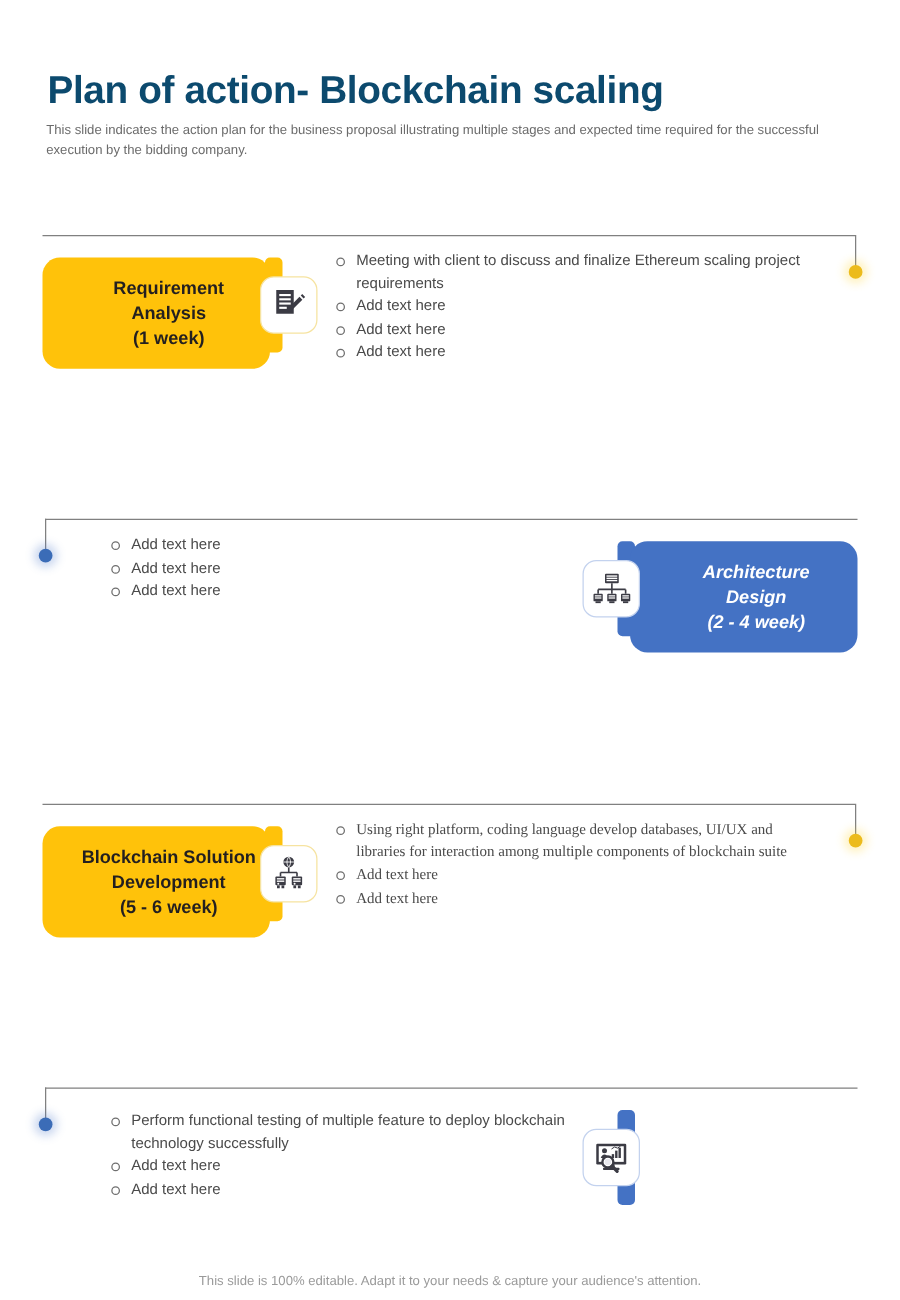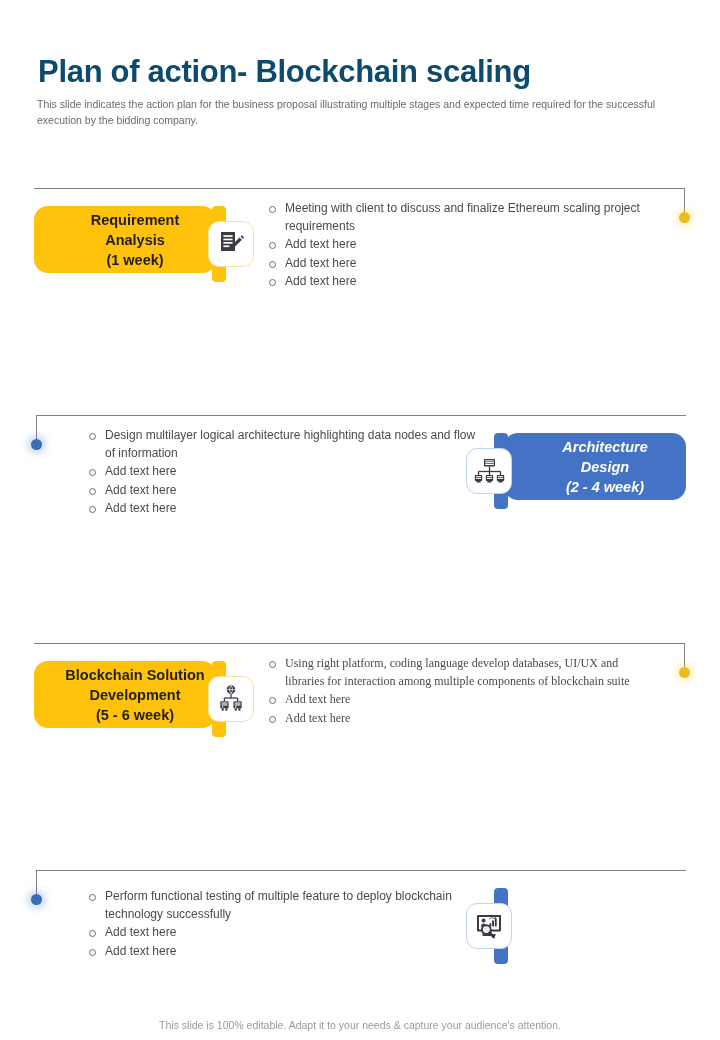--- a/index.html
+++ b/index.html
@@ -86,21 +86,21 @@
     box-shadow: 0 0 7px 4px rgba(255,214,60,0.30);
   }
   .conn-dot.blue {
     background: #3b6cb7;
     box-shadow: 0 0 7px 4px rgba(90,130,205,0.30);
   }
 
   
   .pill {
     position: absolute;
-    height: 67px;
+    height: 89px;
     border-radius: 14px;
     box-sizing: border-box;
     display: flex;
     align-items: center;
     justify-content: center;
   }
   .pill.amber { background: #FFC20A; }
   .pill.blue  { background: #4472C4; }
   .pill-text {
     font-size: 14.5px;
@@ -243,21 +243,20 @@
                 <rect x="23.9" y="21.9" width="5.2" height="1"></rect>
         </g>
         <rect x="2.4" y="25" width="4.2" height="1.5"></rect>
         <rect x="13.4" y="25" width="4.2" height="1.5"></rect>
         <rect x="24.4" y="25" width="4.2" height="1.5"></rect>
       </g>
     </svg>
         </span>
       </div>
       <ul class="bullets" style="width: 390px; left: 88px; top: 18px;">
-        <li>Design multilayer logical architecture highlighting data nodes and flow of information</li>
         <li>Add text here</li>
         <li>Add text here</li>
         <li>Add text here</li>
       </ul>
     </div>
     <div class="stage" data-row="2">
       <div class="conn-h" style="left: 34px; width: 650px;"></div>
       <div class="conn-v" style="left: 684px;"></div>
       <div class="conn-dot yellow" style="left: 679px; top: 30px;"></div>
       <div class="tab-bar amber" style="left: 212px; top: 24px;"></div>

